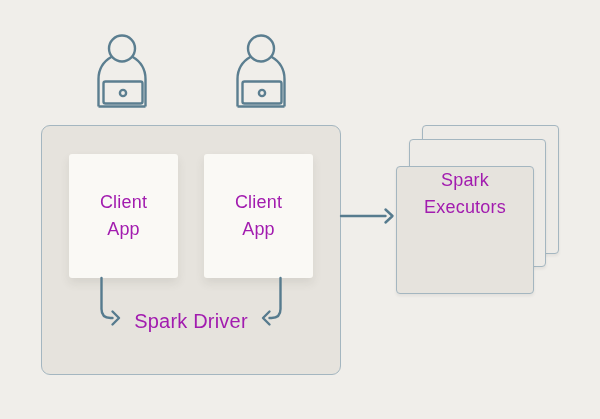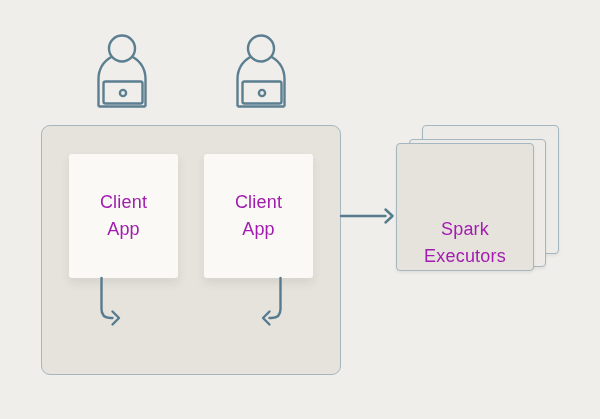--- a/index.html
+++ b/index.html
@@ -29,22 +29,22 @@
     display:flex;align-items:center;justify-content:center;
     font-size:20px;font-weight:500;letter-spacing:0.2px;white-space:nowrap;
   }
   .exec-card{
     border:1.5px solid #a4b6c0;border-radius:4px;
     box-shadow:0 2px 3px rgba(70,70,60,0.08);
   }
   .exec-back{left:422px;top:125px;width:135px;height:127px;background:#edebe7;}
   .exec-middle{left:409px;top:139px;width:135px;height:126px;background:#edebe7;}
   .exec-front{
-    left:396px;top:143px;width:136px;height:126px;background:#e6e3dd;
-    display:flex;align-items:flex-end;justify-content:center;text-align:center;
+    left:396px;top:166px;width:136px;height:126px;background:#e6e3dd;
+    display:flex;align-items:flex-start;justify-content:center;text-align:center;
   }
   .exec-front .label{
     font-size:18px;font-weight:500;line-height:1.5;
     white-space:pre-line;letter-spacing:0.2px;
   }
   .icon-user{width:52px;height:75px;}
   .user-1{left:96px;top:33px;}
   .user-2{left:235px;top:33px;}
   svg{display:block;}
   .arrow-layer{left:0;top:0;width:600px;height:419px;pointer-events:none;}
@@ -79,20 +79,21 @@
 
   <div class="abs card client-card" style="left:69px;">
     <div class="label">Client
 App</div>
   </div>
   <div class="abs card client-card" style="left:204px;">
     <div class="label">Client
 App</div>
   </div>
 
+  <div class="abs driver-label">Spark Driver</div>
 
   <div class="abs exec-card exec-back"></div>
   <div class="abs exec-card exec-middle"></div>
   <div class="abs exec-card exec-front">
     <div class="label">Spark
 Executors</div>
   </div>
 
   <svg class="abs arrow-layer" viewBox="0 0 600 419" fill="none" stroke="#567b8e" stroke-width="2.4" stroke-linecap="round" stroke-linejoin="round">
     <g>

